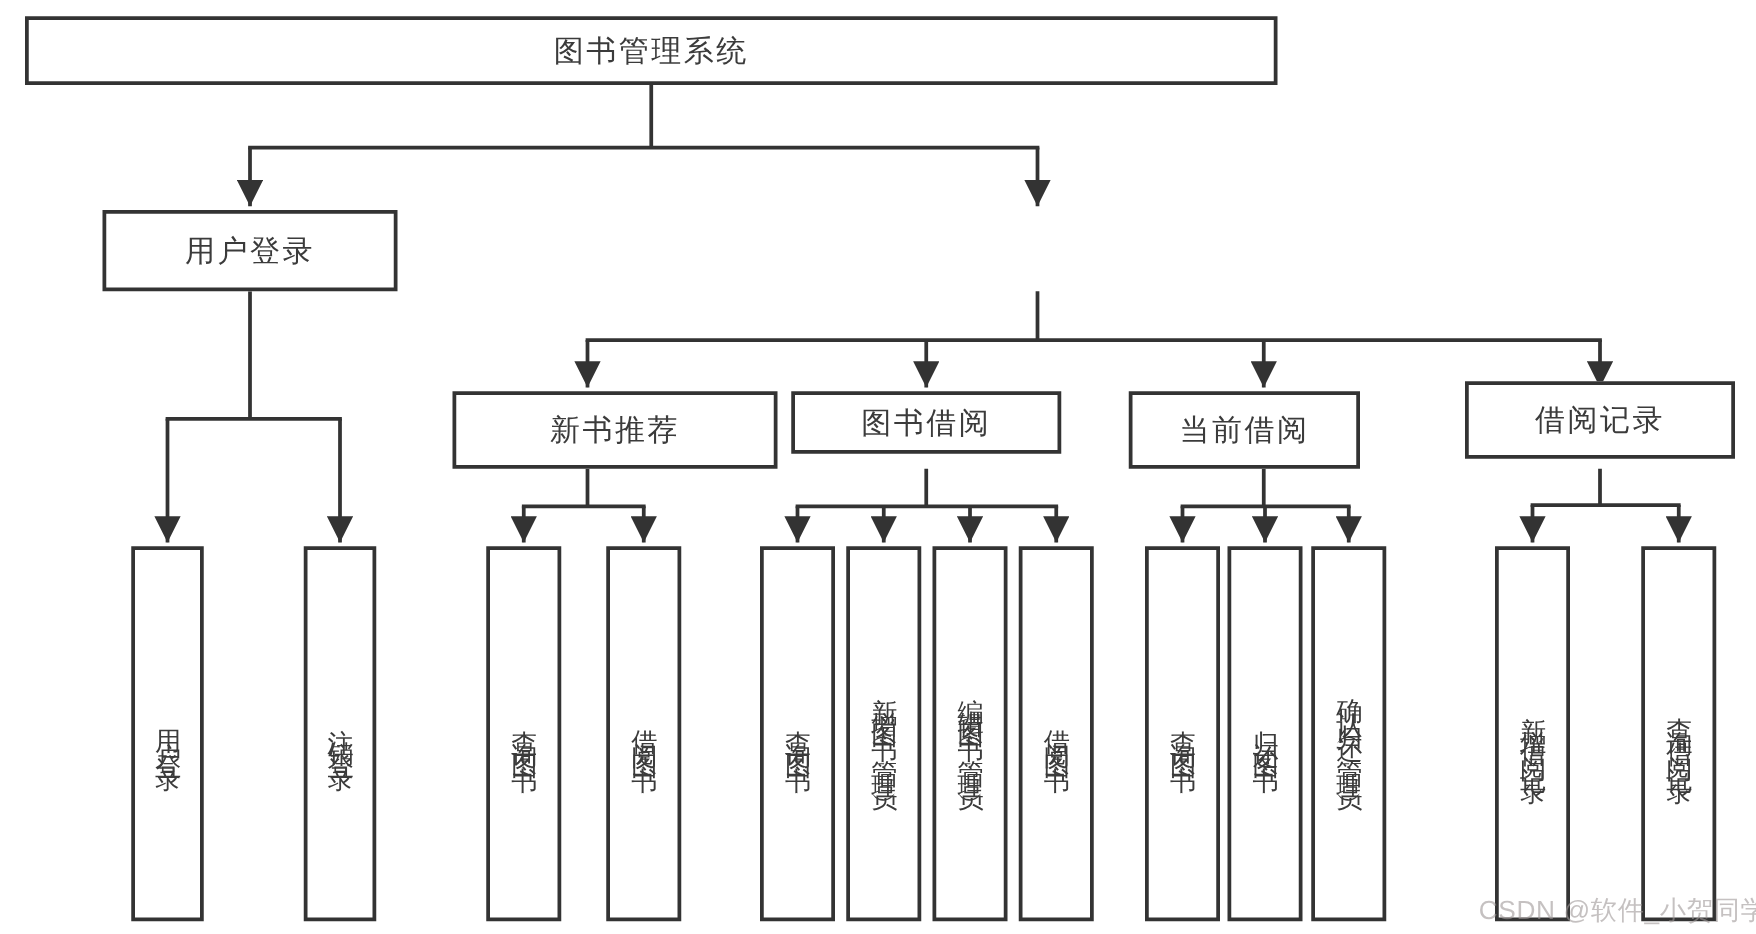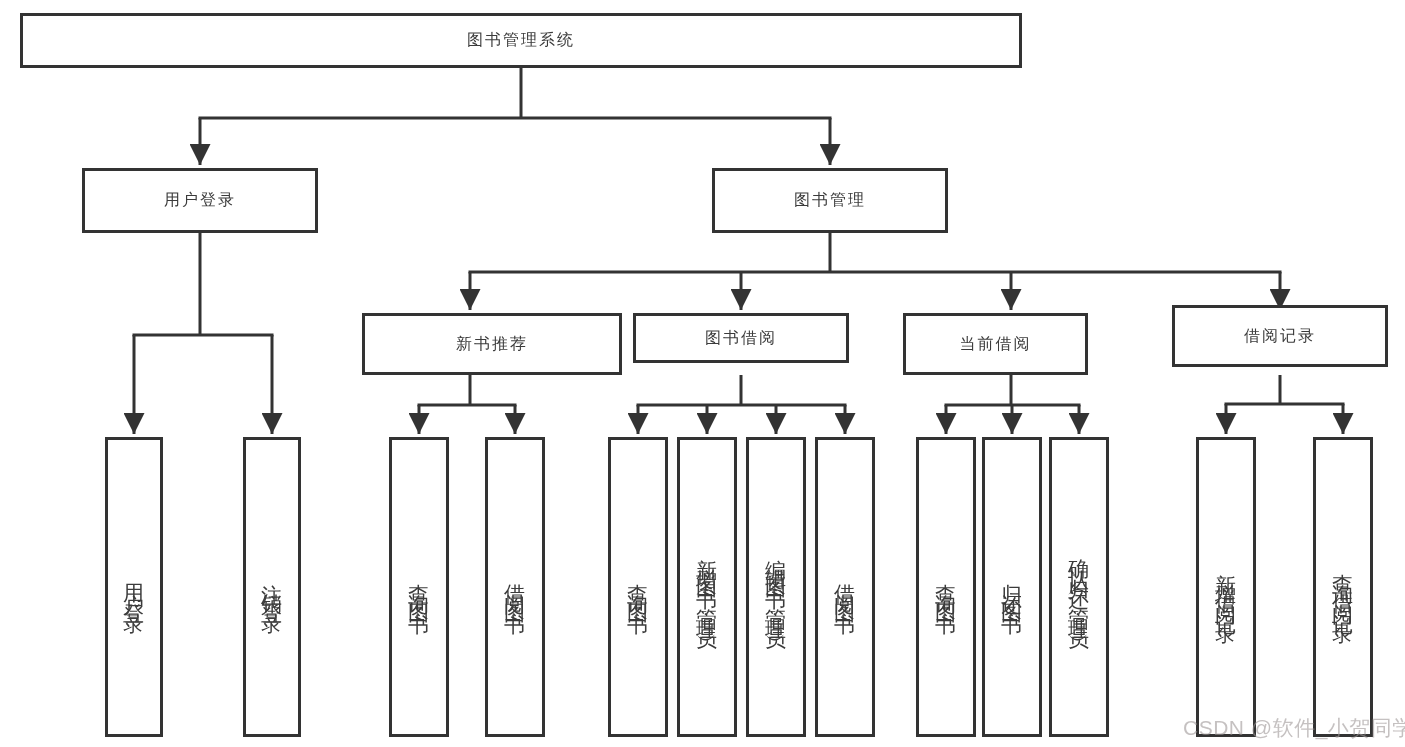--- a/index.html
+++ b/index.html
@@ -7,21 +7,21 @@
   .stage{
     position:relative;width:1405px;height:747px;background:#ffffff;
     font-family:"Liberation Sans",sans-serif;color:#333333;overflow:hidden;
   }
   .connectors{position:absolute;left:0;top:0;width:1405px;height:747px;}
   .box{
     position:absolute;box-sizing:border-box;border:3px solid #333333;background:#ffffff;
     display:flex;align-items:center;justify-content:center;
   }
   .box.h span{
-    font-size:16px;letter-spacing:2px;color:#3b3b3b;white-space:nowrap;
+    font-size:24px;letter-spacing:2px;color:#3b3b3b;white-space:nowrap;
   }
   .box.v{
     writing-mode:vertical-rl;text-orientation:mixed;
   }
   .box.v span{
     font-size:21px;letter-spacing:10px;color:#3b3b3b;white-space:nowrap;line-height:1;
   }
   .watermark{
     position:absolute;left:1183px;top:714px;z-index:10;
     font-size:21px;letter-spacing:0.5px;white-space:nowrap;
@@ -83,23 +83,20 @@
     </g>
   </svg>
 
   <div class="box h" style="left:20px;top:13px;width:1002px;height:55px">
     <span>图书管理系统</span>
   </div>
 
   <div class="box h" style="left:82px;top:168px;width:236px;height:65px">
     <span>用户登录</span>
   </div>
-  <div class="box h" style="left:712px;top:168px;width:236px;height:65px">
-    <span>图书管理</span>
-  </div>
 
   <div class="box h" style="left:362px;top:313px;width:260px;height:62px">
     <span>新书推荐</span>
   </div>
   <div class="box h" style="left:633px;top:313px;width:216px;height:50px">
     <span>图书借阅</span>
   </div>
   <div class="box h" style="left:903px;top:313px;width:185px;height:62px">
     <span>当前借阅</span>
   </div>

